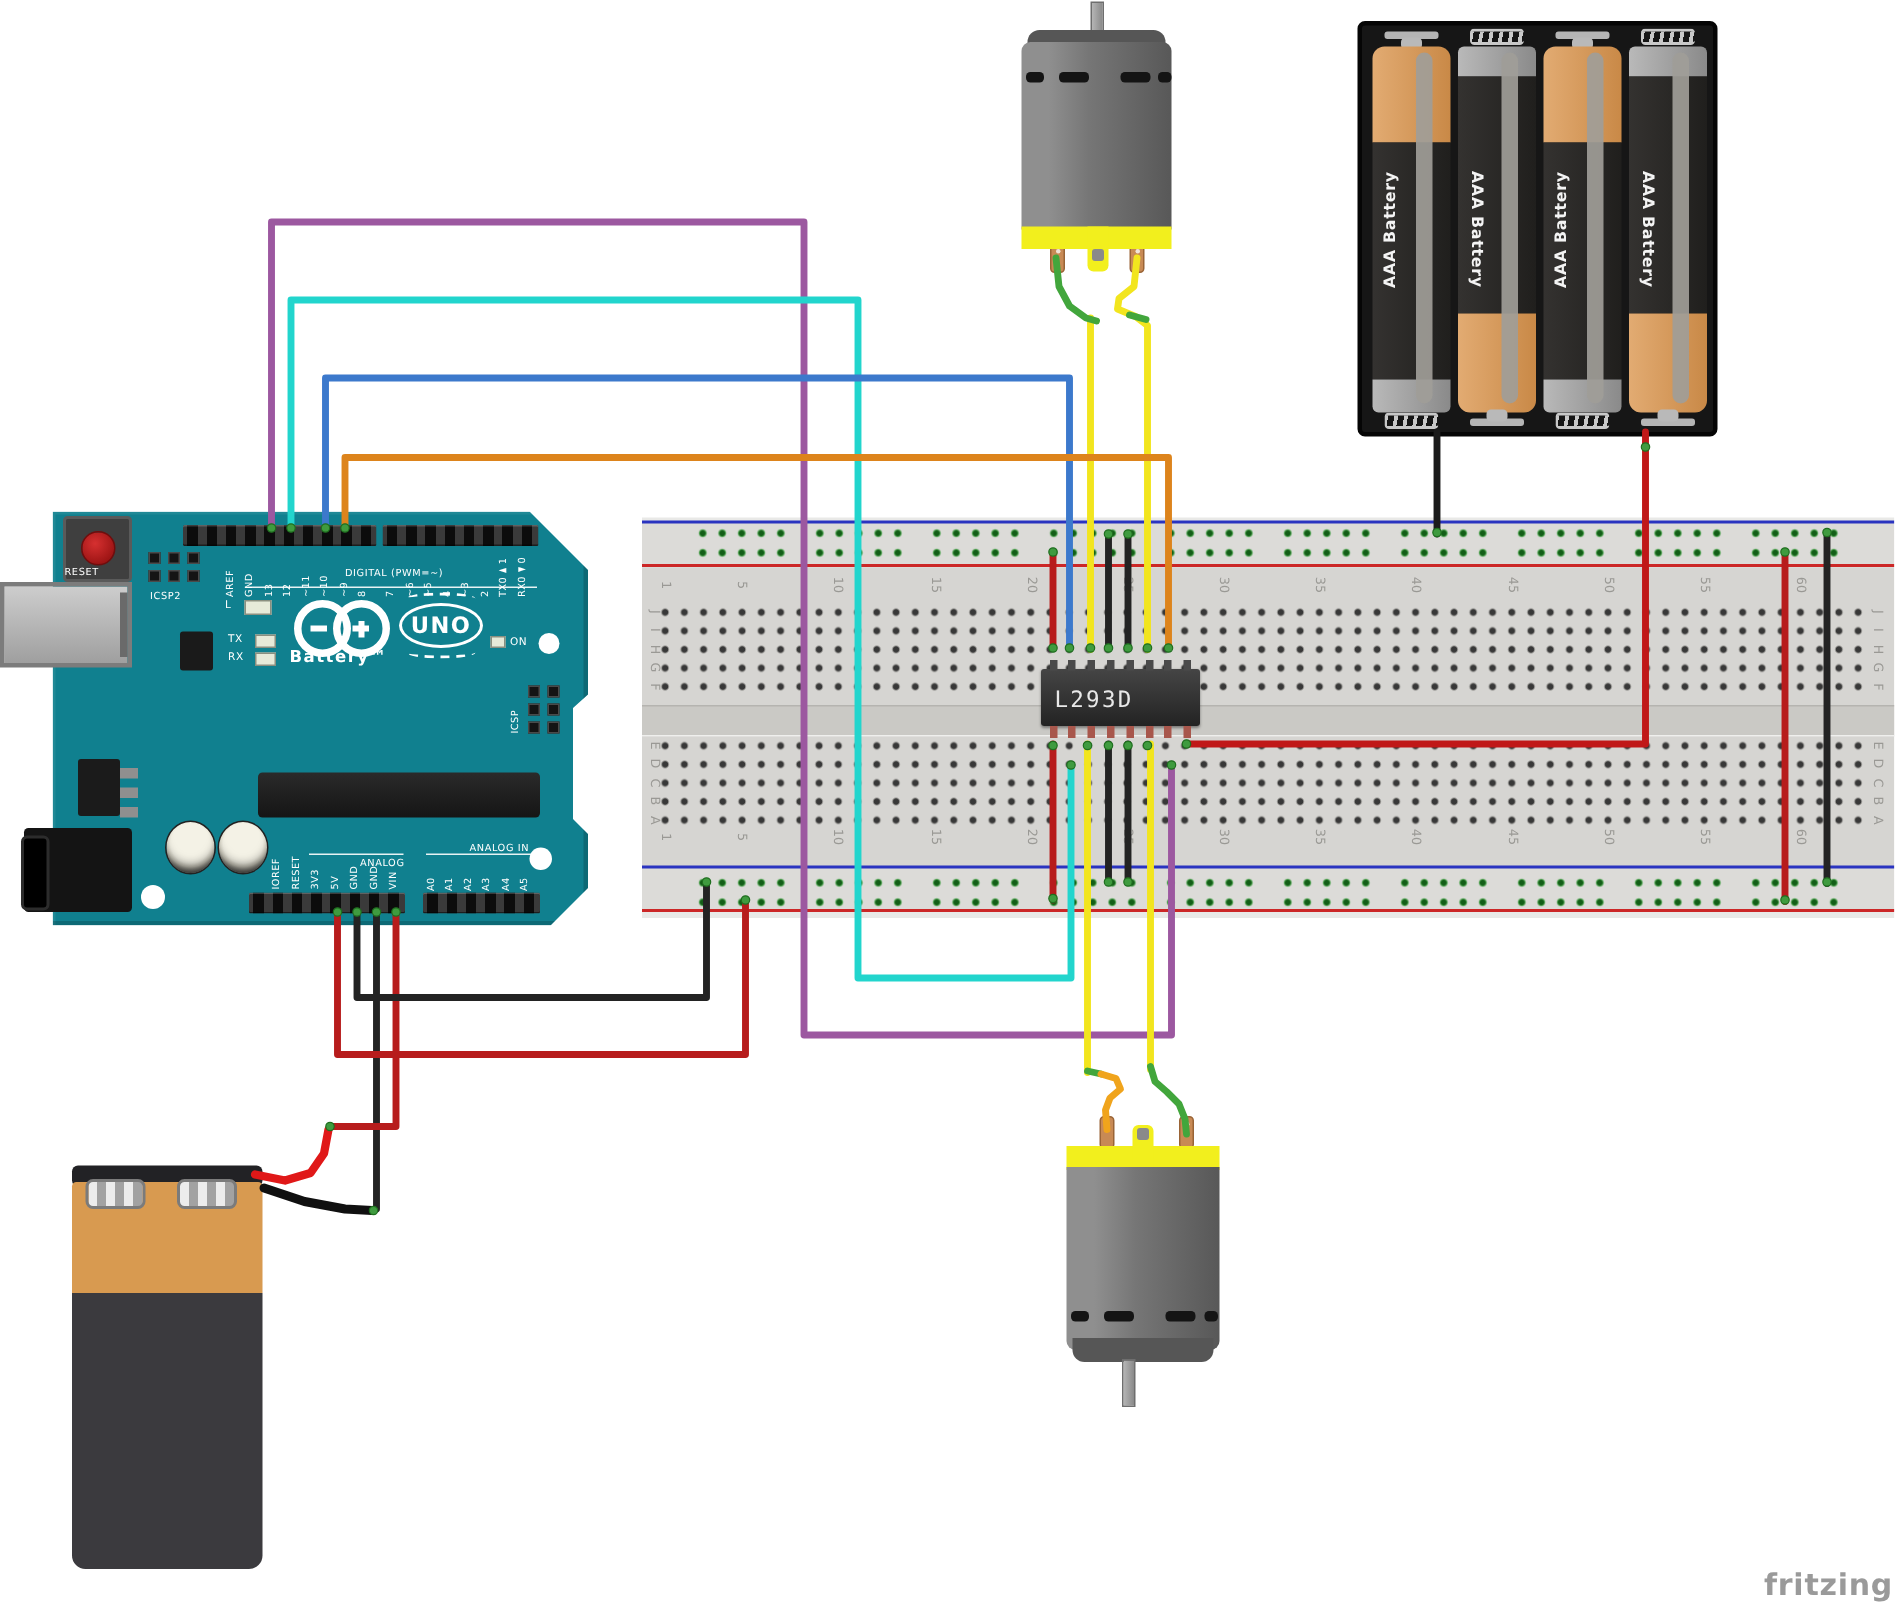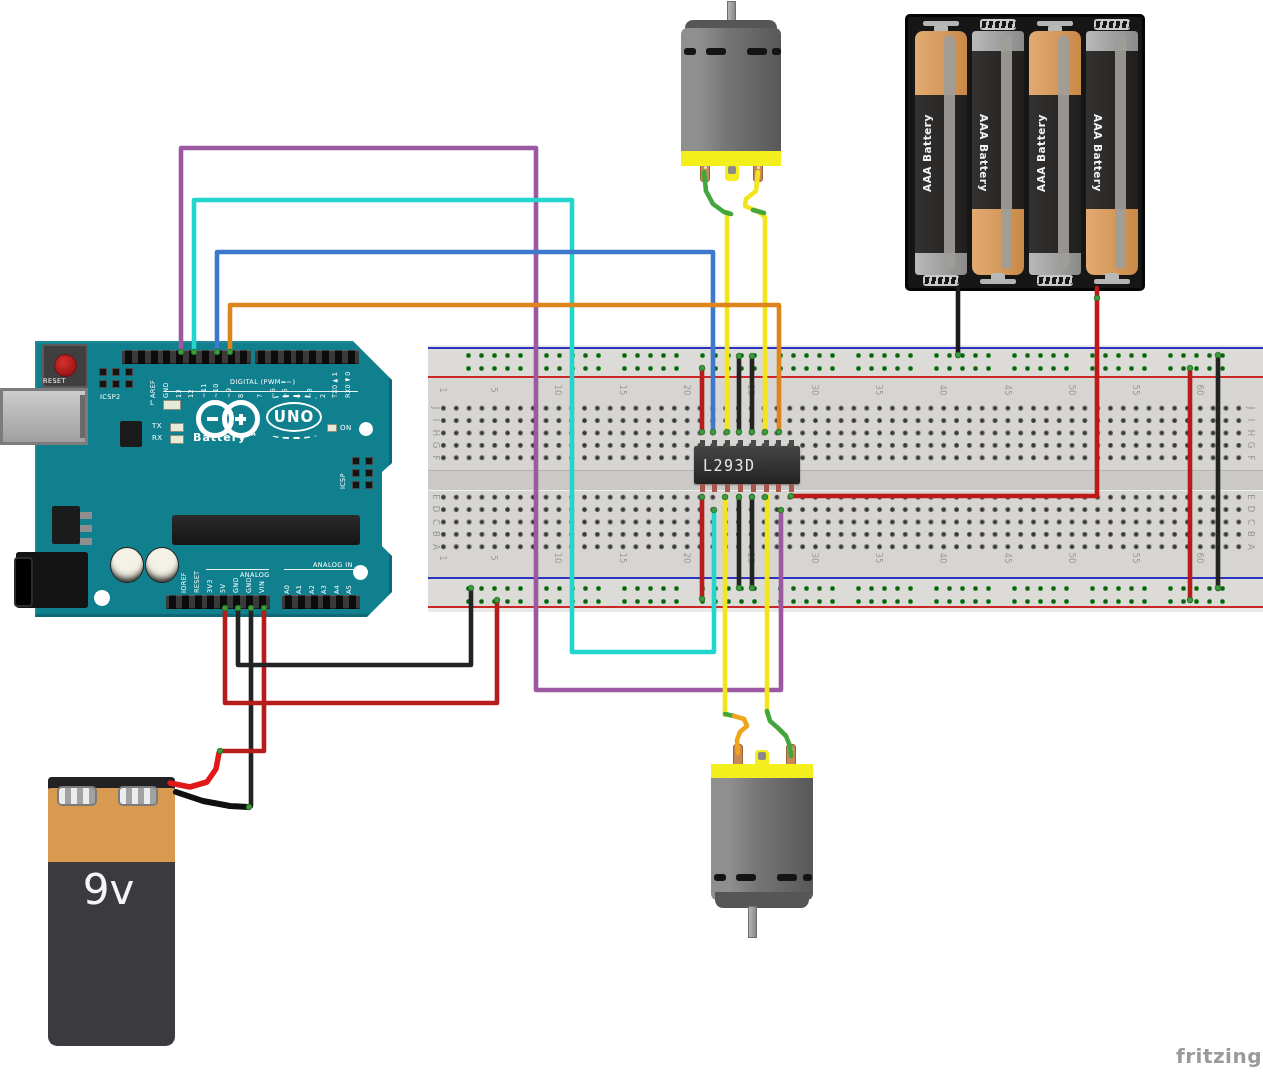--- a/index.html
+++ b/index.html
@@ -341,21 +341,20 @@
     <div class="slot" style="left:777px;top:874px;width:20px"></div>
     <div class="slot" style="left:803px;top:874px;width:9px"></div>
     <div class="shaft abs" style="left:748px;top:906px;height:32px"></div>
   </div>
 
   <div id="ninev" class="abs">
     <div class="topbar"></div>
     <div class="body"></div>
     <div class="term" style="left:12px"></div>
     <div class="term" style="left:73px"></div>
-    <div class="v">9v</div>
   </div>
 
   <div id="pack" class="abs">
     <div class="contact plate" style="left:15px;top:4px;width:36px"></div>
     <div class="contact springy" style="left:72px;top:2px;width:36px"></div>
     <div class="contact plate" style="left:129px;top:4px;width:36px"></div>
     <div class="contact springy" style="left:186px;top:2px;width:36px"></div>
     <div class="contact springy" style="left:15px;bottom:2px;width:36px"></div>
     <div class="contact plate" style="left:72px;bottom:4px;width:36px"></div>
     <div class="contact springy" style="left:129px;bottom:2px;width:36px"></div>

